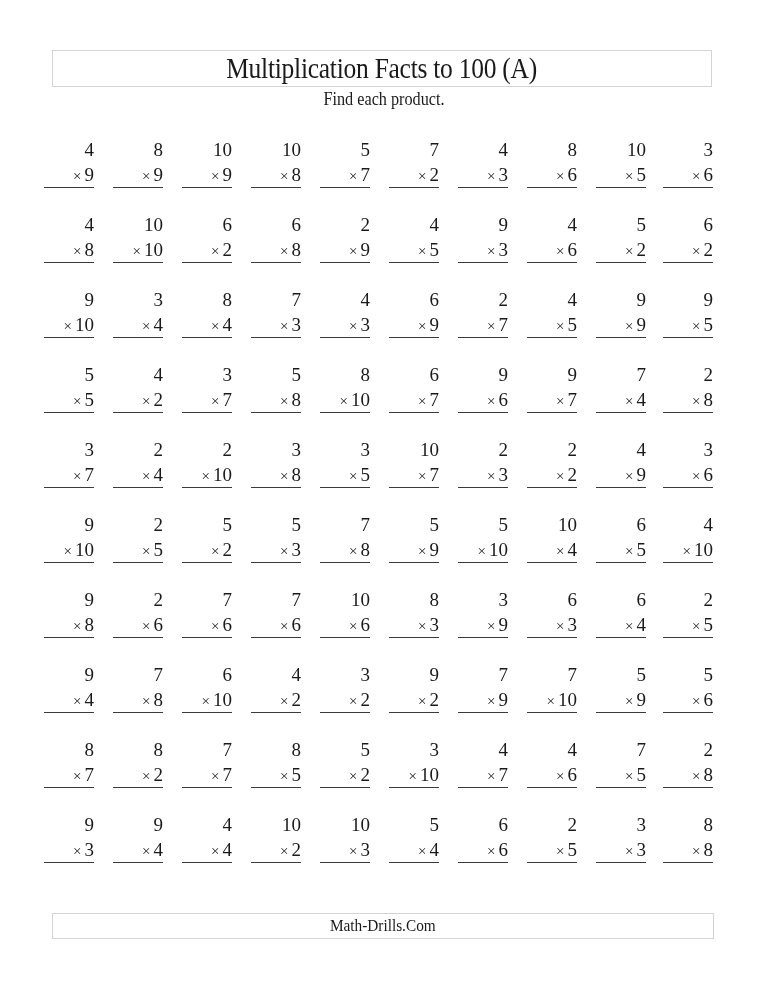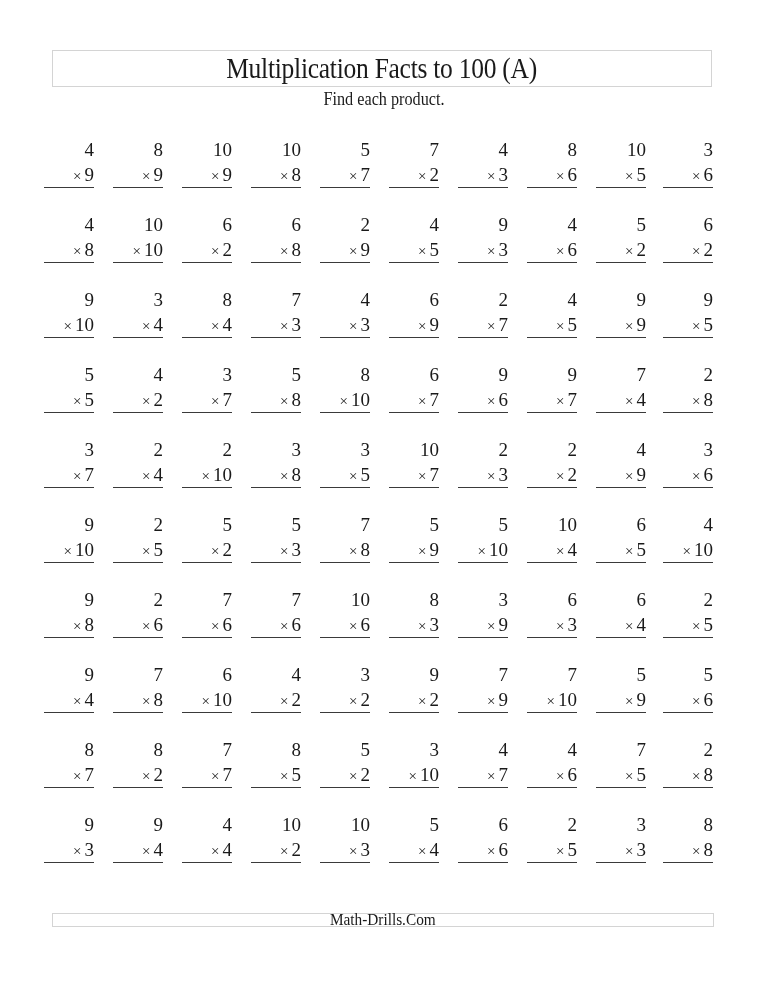--- a/index.html
+++ b/index.html
@@ -23,21 +23,21 @@
   }
   .grid { position: absolute; left: 0; top: 0; width: 768px; height: 994px; }
   .problem {
     position: absolute; width: 50px; text-align: right;
     font-family: "Liberation Serif", serif; font-size: 19px; line-height: 25px;
   }
   .problem .top { display: block; height: 25px; }
   .problem .bottom { display: block; height: 25px; border-bottom: 1.5px solid #3a3a3a; }
   .problem .op { font-size: 15px; margin-right: 3px; }
   .footer-box {
-    position: absolute; left: 52px; top: 913px; width: 662px; height: 14px;
+    position: absolute; left: 52px; top: 913px; width: 662px; height: 26px;
     border: 1px solid #d4d4d4; box-sizing: border-box;
     display: flex; align-items: center; justify-content: center;
   }
   .footer-text { font-family: "Liberation Serif", serif; font-size: 17px; transform: scaleX(0.9); }
 </style>
 </head>
 <body>
 
 <div class="title-box">
   <span class="title">Multiplication Facts to 100 (A)</span>

